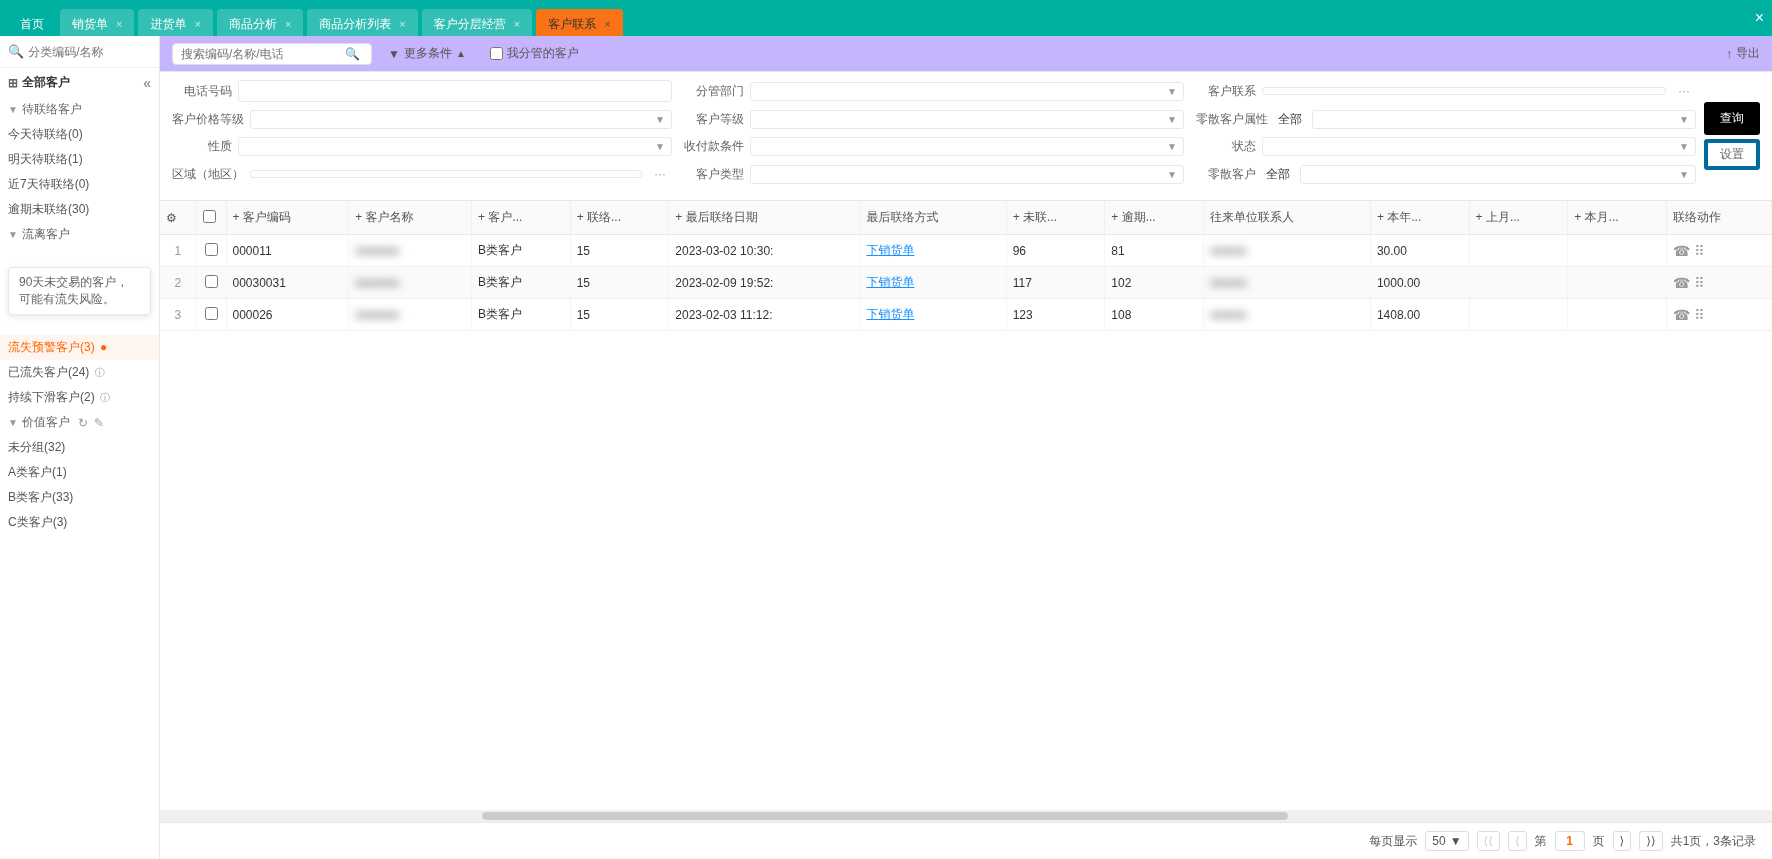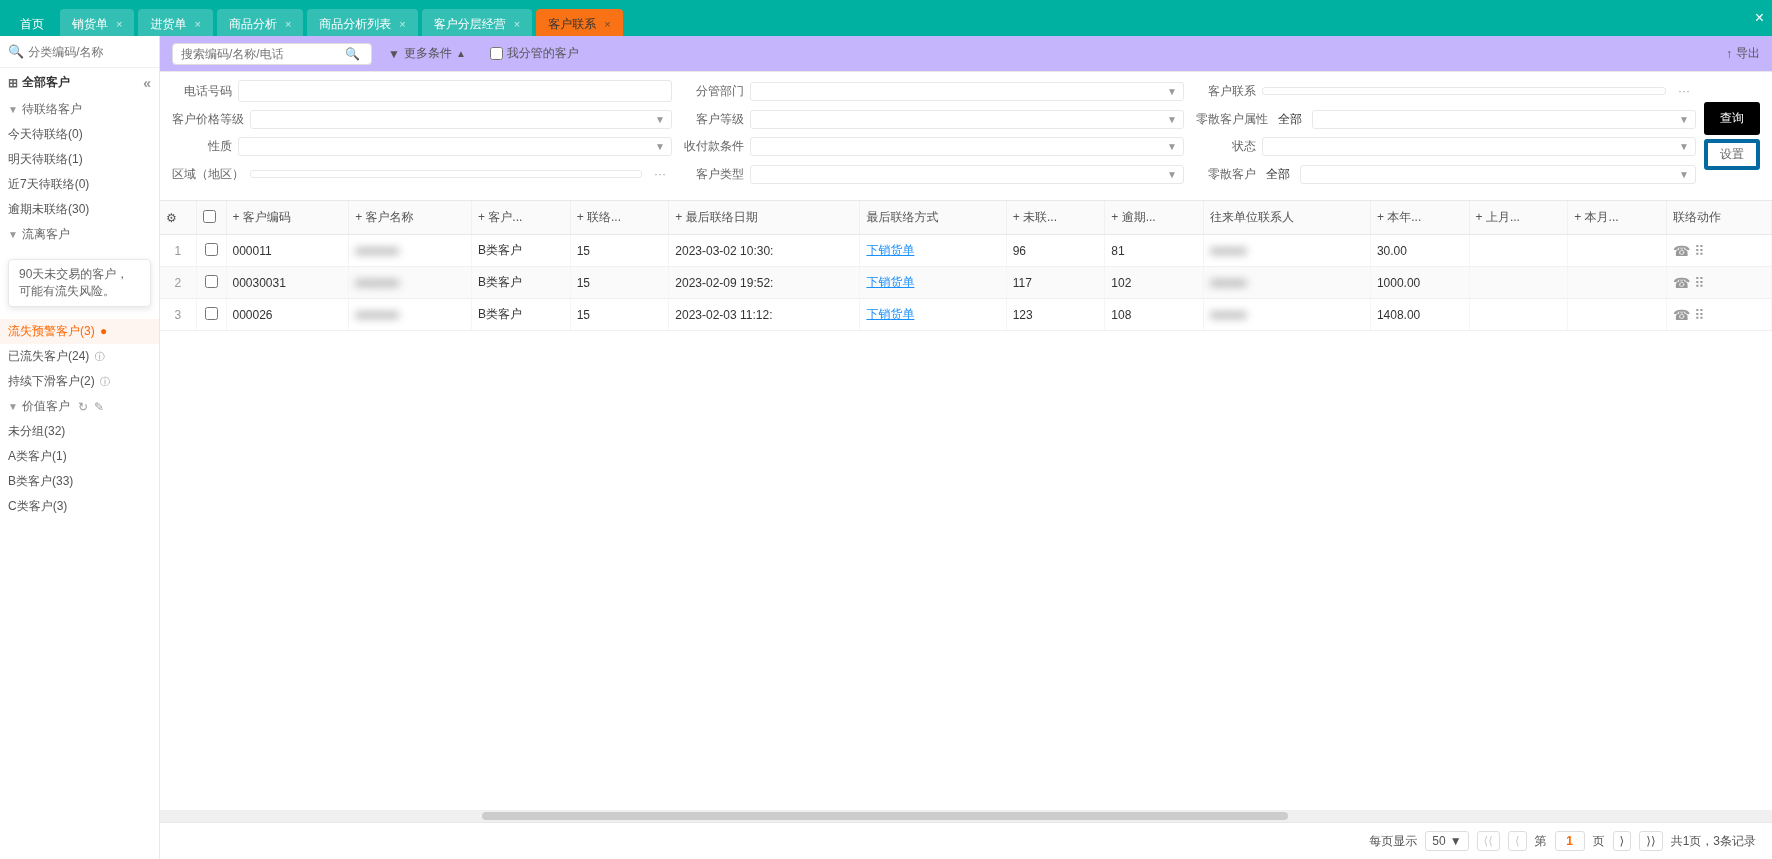--- a/index.html
+++ b/index.html
@@ -125,21 +125,21 @@
       color: #ff6600;
       background: #fff5f0;
     }
     .tooltip-box {
       background: #fff;
       border: 1px solid #e8e8e8;
       border-radius: 4px;
       padding: 6px 10px;
       color: #666;
       font-size: 11px;
-      margin: 12px 8px;
+      margin: 20px 8px;
       box-shadow: 0 2px 6px rgba(0,0,0,0.1);
     }
 
     
     .content-area {
       flex: 1;
       display: flex;
       flex-direction: column;
       overflow: hidden;
       background: #f5f5f5;

